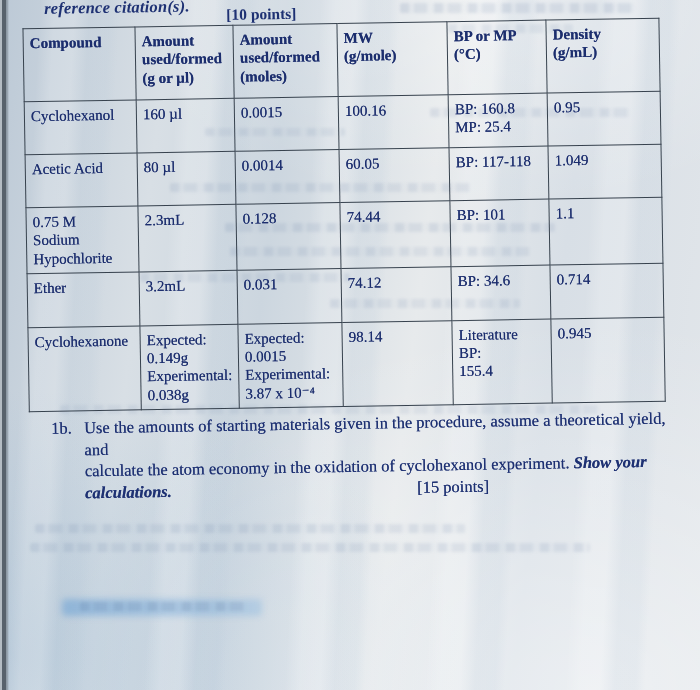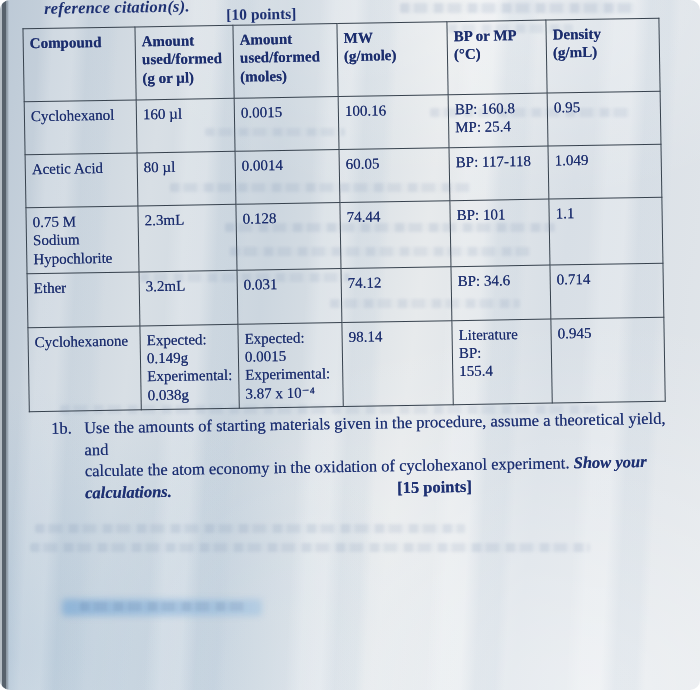--- a/index.html
+++ b/index.html
@@ -4,21 +4,20 @@
 <style>
   html,body { margin:0; padding:0; }
   .page {
     position:relative; width:700px; height:690px; overflow:hidden;
     font-family:"Liberation Serif","DejaVu Serif",serif;
     background:
       radial-gradient(130% 90% at 85% 100%, rgba(255,255,255,0.45), rgba(255,255,255,0) 60%),
       radial-gradient(120% 70% at 0% 95%, rgba(140,175,205,0.32), rgba(140,175,205,0) 55%),
       radial-gradient(90% 50% at 70% 0%, rgba(255,255,255,0.35), rgba(255,255,255,0) 60%),
       linear-gradient(97deg, #bcc9d6 0%, #d8dfe5 22%, #ccd6df 38%, #e7eaec 58%, #d8dfe6 76%, #e2e6ea 100%);
-    border-radius: 10px;
   }
   .streaks {
     position:absolute; inset:0; pointer-events:none;
     background:repeating-linear-gradient(93deg,
       rgba(255,255,255,0) 0 40px, rgba(255,255,255,0.20) 55px 75px,
       rgba(176,196,214,0.12) 90px 110px, rgba(255,255,255,0) 120px 140px);
   }
   .page-edge {
     position:absolute; left:0; top:0; width:9px; height:100%;
     background:linear-gradient(90deg,#b4bcc3 0 2px,#58626c 2px 6px,#8d99a4 6px 7px,rgba(141,153,164,0) 9px);
@@ -40,21 +39,21 @@
   table.compound tbody tr:nth-child(1) td { height:42px; }
   table.compound tbody tr:nth-child(2) td { height:42px; }
   table.compound tbody tr:nth-child(3) td { height:47px; }
   table.compound tbody tr:nth-child(4) td { height:43px; }
   table.compound tbody tr:nth-child(5) td { height:68px; }
   .question { position:absolute; left:44px; top:418px; width:620px; font-size:16.5px; line-height:21.5px;
     text-shadow:0 0 0.5px rgba(30,49,115,0.85); display:flex; }
   .qnum { width:33px; flex:0 0 33px; }
   .qtext { flex:1; position:relative; }
   .bi { font-weight:bold; font-style:italic; }
-  .points15 { position:absolute; left:312px; font-weight:bold; font-style:normal; }
+  .points15 { position:absolute; left:332px; font-weight:normal; font-style:normal; }
   .smudge {
     position:absolute; pointer-events:none; border-radius:2px; filter:blur(1.8px); opacity:0.30;
     background:repeating-linear-gradient(90deg,
       rgba(95,120,160,0.55) 0 9px, rgba(95,120,160,0.15) 9px 14px,
       rgba(95,120,160,0.45) 14px 27px, rgba(95,120,160,0.10) 27px 34px);
   }
   .highlight-blob {
     position:absolute; pointer-events:none; border-radius:4px; filter:blur(3px);
     background:linear-gradient(90deg, rgba(105,160,212,0.55), rgba(130,180,225,0.35));
   }

